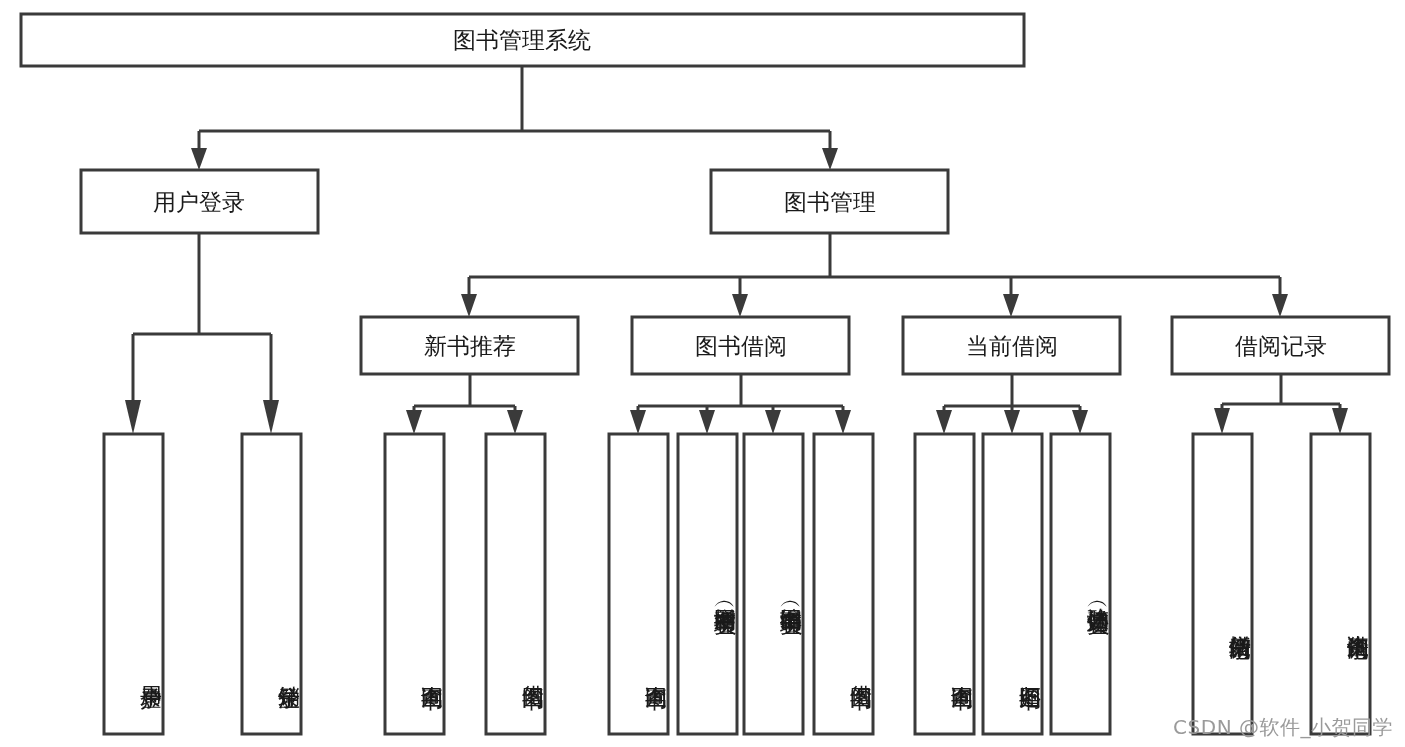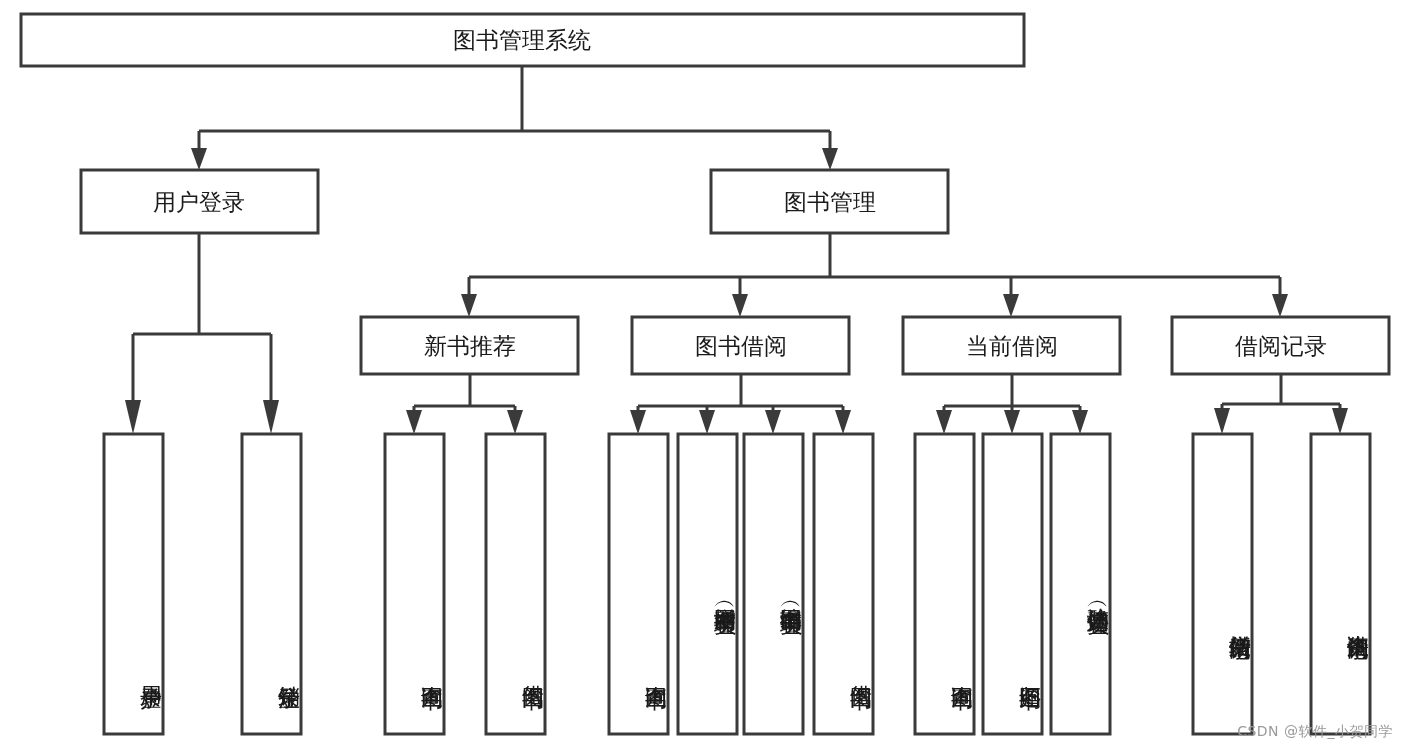--- a/index.html
+++ b/index.html
@@ -63,21 +63,21 @@
     align-items: flex-start;
     justify-content: center;
     pointer-events: none;
     overflow: hidden;
   }
   .watermark {
     position: absolute;
     right: 12px;
     bottom: 6px;
     font-family: "DejaVu Sans", "Liberation Sans", sans-serif;
-    font-size: 14px;
+    font-size: 20px;
     color: #9a9a9a;
     letter-spacing: 0.5px;
     white-space: nowrap;
   }
 </style>
 </head>
 <body>
 
 <div id="diagram-root">
 

